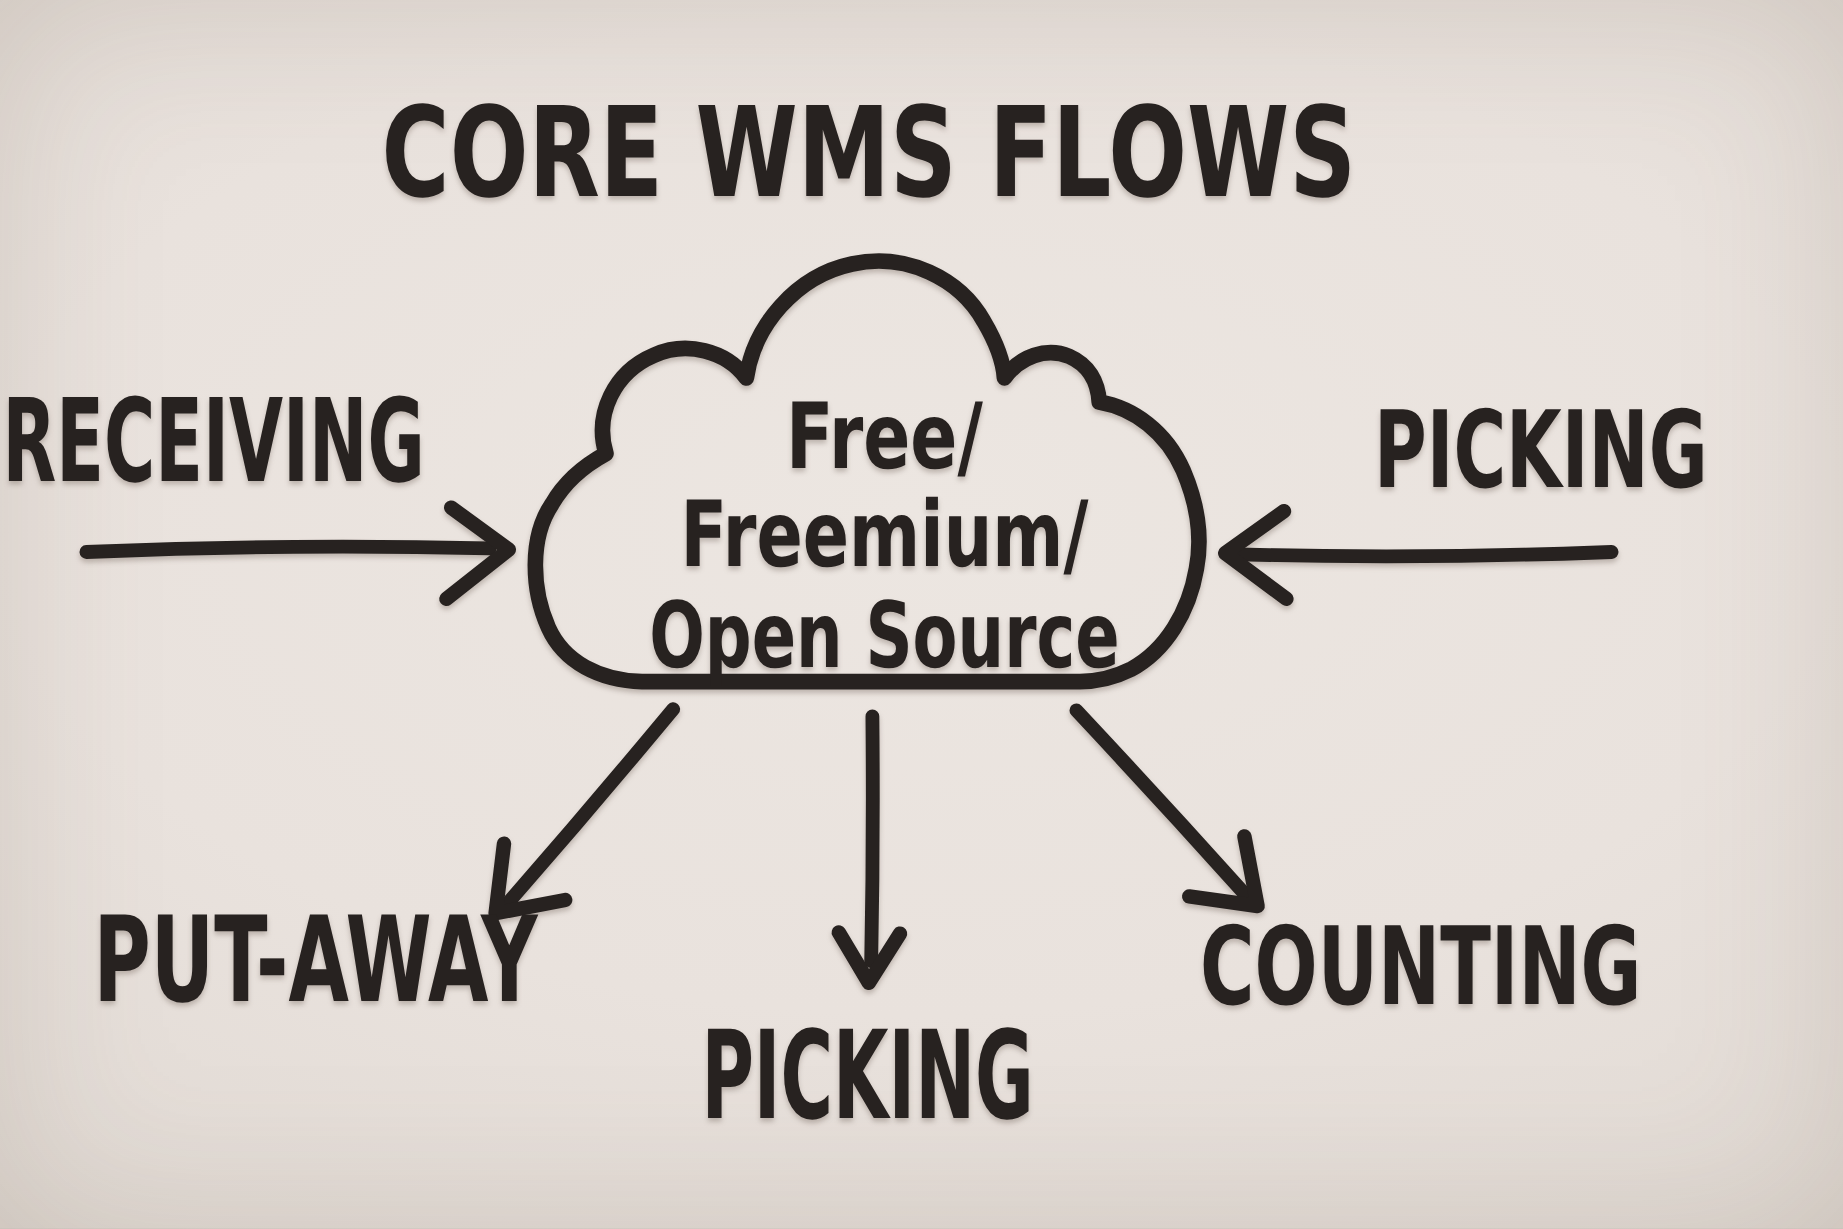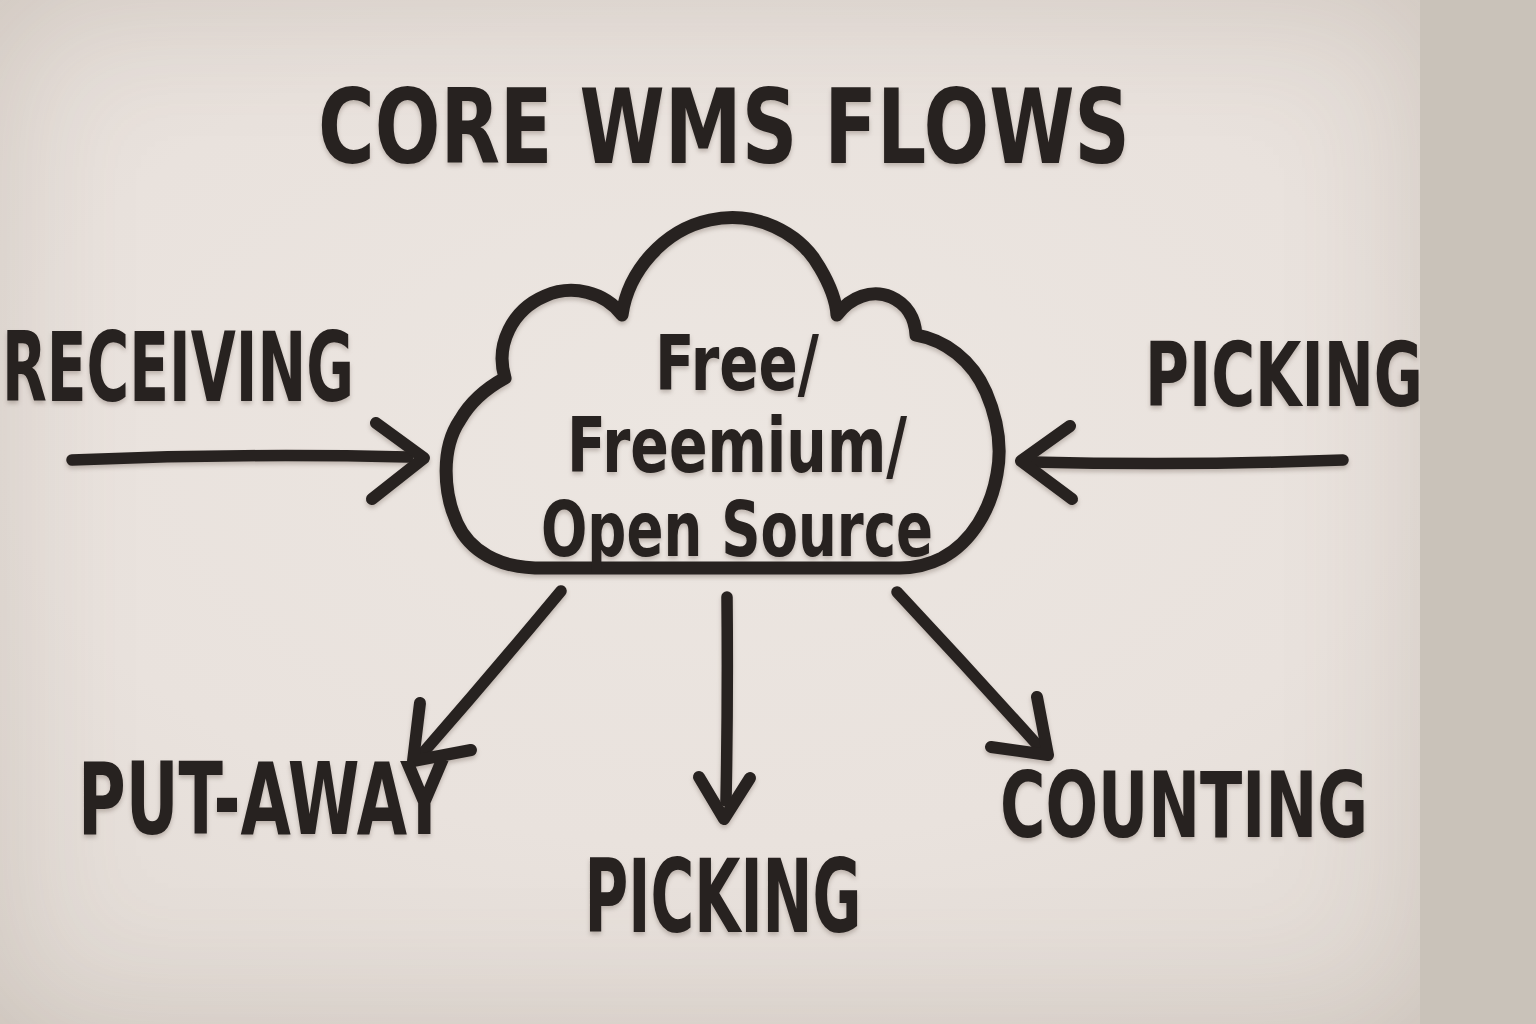--- a/index.html
+++ b/index.html
@@ -3,21 +3,21 @@
 <meta charset="utf-8">
 <style>
   html, body {
     margin: 0;
     padding: 0;
     background: #c9c2b9;
     font-family: "DejaVu Sans", sans-serif;
   }
   .canvas {
     position: relative;
-    width: 1420px;
+    width: 1536px;
     height: 1024px;
     overflow: hidden;
     background:
       radial-gradient(ellipse 110% 90% at 50% 42%,
         #ece6e1 0%,
         #e9e2dd 45%,
         #e2dbd5 75%,
         #d5cdc4 100%);
     box-shadow: inset 0 0 140px rgba(110, 95, 80, 0.18);
   }

